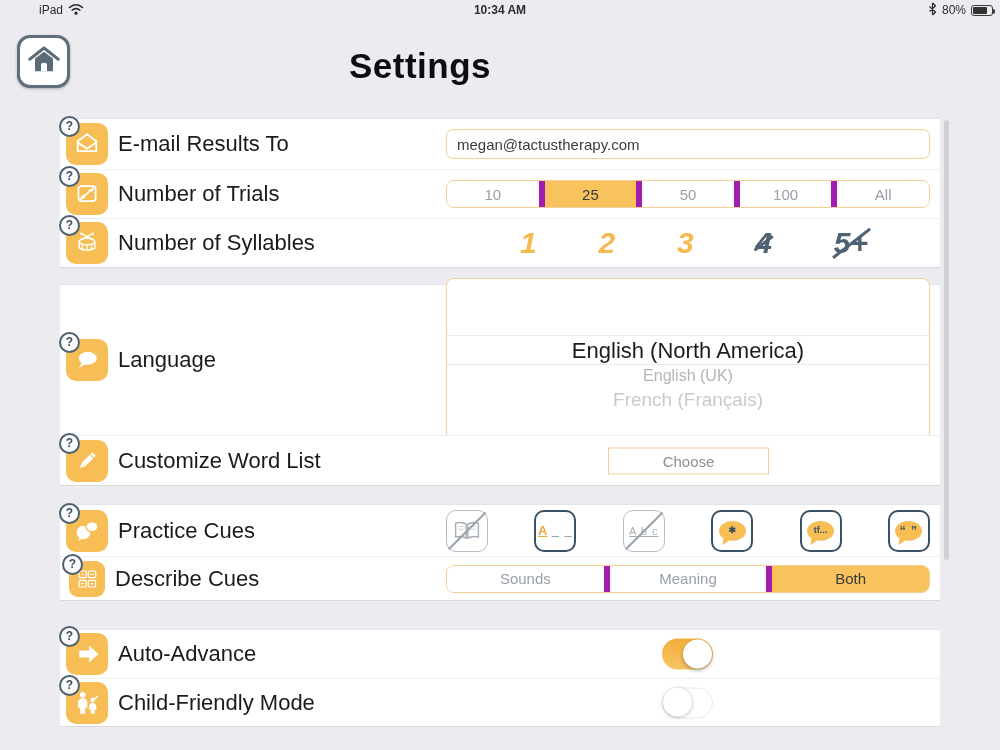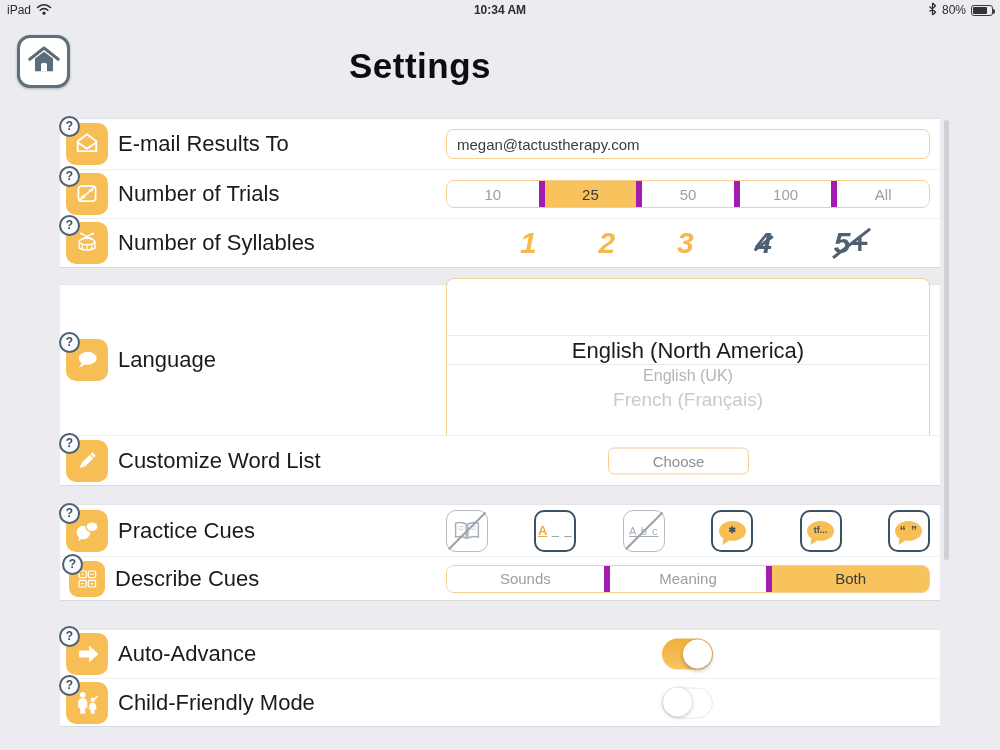--- a/index.html
+++ b/index.html
@@ -11,21 +11,21 @@
     position:relative;
     overflow:hidden;
   }
 
   
   .status-bar {
     position:absolute; top:0; left:0; width:1000px; height:20px;
     display:flex; align-items:center; justify-content:space-between;
     padding:0 7px; font-size:12px; color:#2C2C2E;
   }
-  .status-left, .status-right { display:flex; align-items:center; gap:5px; }
+  .status-left, .status-right { display:flex; align-items:center; gap:5px;margin-left:32px; }
   .status-time { font-weight:bold; position:absolute; left:0; right:0; text-align:center; }
   .battery-shell { display:inline-block; width:22px; height:11px; border:1px solid #3A3A3C; border-radius:3px; padding:1px; position:relative; }
   .battery-fill { display:block; width:80%; height:100%; background:#333; border-radius:1px; }
   .battery-tip { position:absolute; right:-3px; top:3px; width:2px; height:5px; background:#3A3A3C; border-radius:0 2px 2px 0; }
 
   
   .home-btn {
     position:absolute; left:17px; top:35px; width:53px; height:53px;
     background:#fff; border:3px solid #5E6E7A; border-radius:13px;
     display:flex; align-items:center; justify-content:center;
@@ -93,21 +93,21 @@
     text-align:center; font-size:22px; color:#1C1C1E;
     border-top:1px solid #EBEBEE; border-bottom:1px solid #EBEBEE;
   }
   .pick-next1 { position:absolute; top:88px; width:100%; text-align:center; font-size:16px; color:#B4B4BA; }
   .pick-next2 { position:absolute; top:110px; width:100%; text-align:center; font-size:19px; color:#C9C9CF; }
   .pick-fade { position:absolute; bottom:0; left:0; width:100%; height:22px; background:linear-gradient(to bottom, rgba(255,255,255,0), rgba(255,255,255,.95)); pointer-events:none; }
 
   
   .choose-btn {
     position:absolute; left:548px; top:50%; transform:translateY(-50%);
-    width:141px; height:27px; background:#fff; border:1px solid #F5CE96; border-radius:6px;
+    width:161px; height:27px; background:#fff; border:1px solid #F5CE96; border-radius:0;
     font-size:15px; color:#8A9097; font-family:"Liberation Sans", sans-serif; cursor:pointer;
   }
 
   
   .cues { display:flex; justify-content:space-between; width:492px; }
   .cue-btn {
     position:relative; width:42px; height:42px; border-radius:10px; background:#fff;
     display:flex; align-items:center; justify-content:center; cursor:pointer; border:2px solid #3A5063;
   }
   .cue-btn.off { border:1.5px solid #B6BCC4; }

